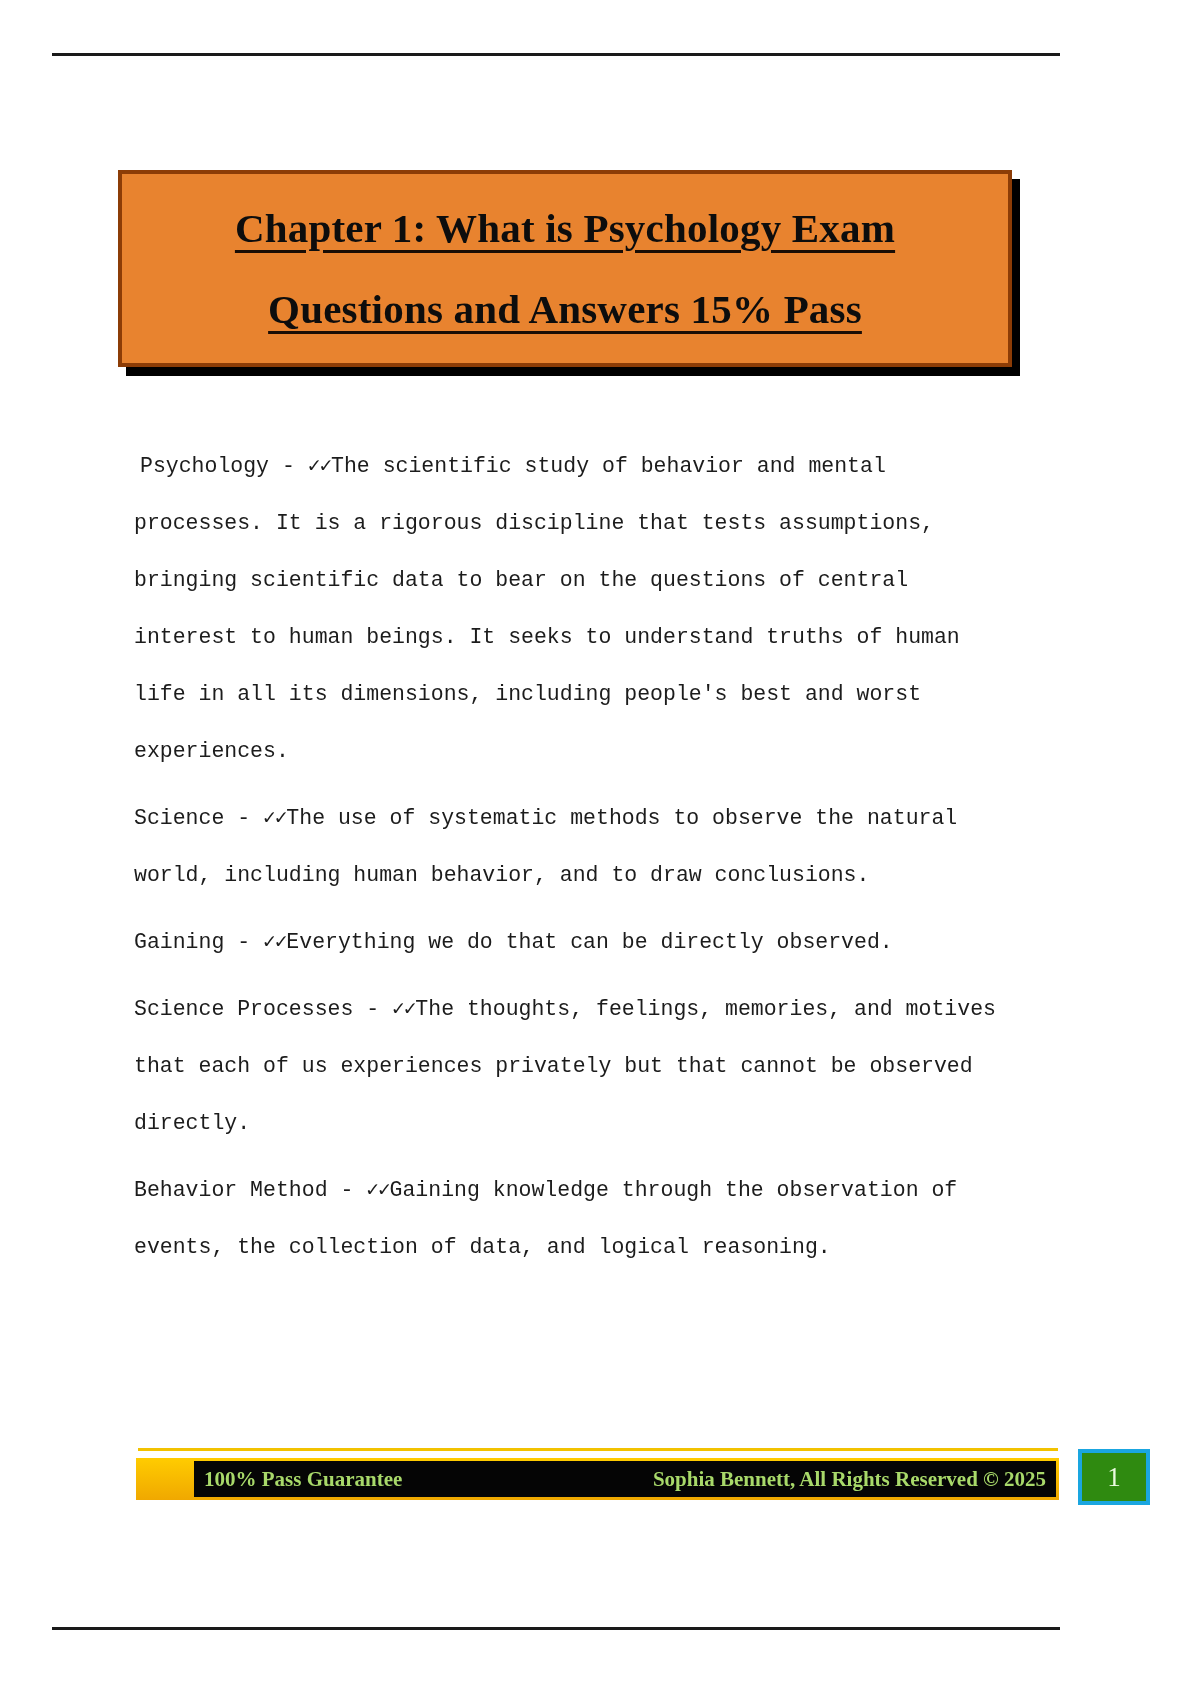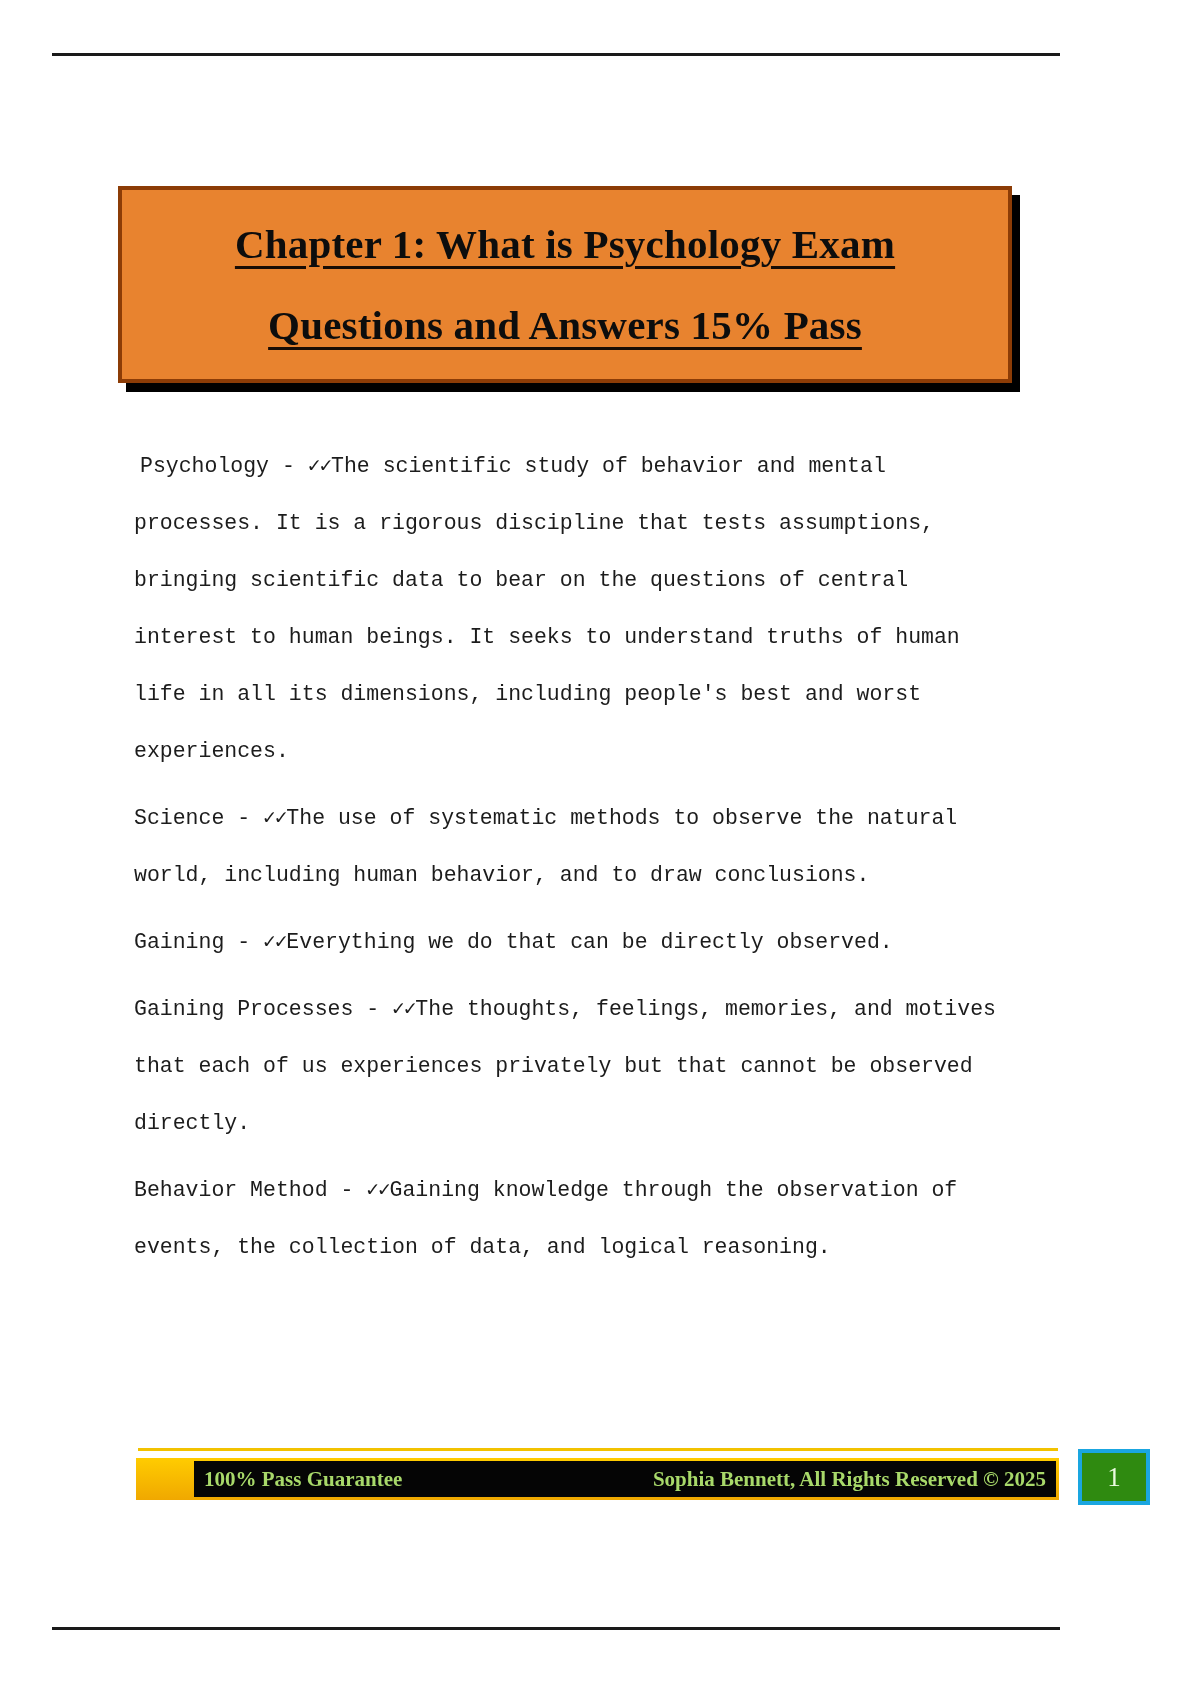--- a/index.html
+++ b/index.html
@@ -33,21 +33,20 @@
   .rule.top    { top: 53px; }
   .rule.bottom { top: 1627px; }
 
   
   .title-wrap {
     position: absolute;
     left: 118px;
     top: 170px;
     width: 894px;
     height: 197px;
-    margin-top: 16px;
   }
   .title-shadow {
     position: absolute;
     left: 8px;
     top: 9px;
     width: 894px;
     height: 197px;
     background: #000000;
   }
   .title-box {
@@ -189,21 +188,21 @@
   </div>
 
   <div class="body">
 
     <p class="para first"><span class="term">Psychology - </span><span class="check">✓✓</span><span class="def">The scientific study of behavior and mental processes. It is a rigorous discipline that tests assumptions, bringing scientific data to bear on the questions of central interest to human beings. It seeks to understand truths of human life in all its dimensions, including people's best and worst experiences.</span></p>
 
     <p class="para"><span class="term">Science - </span><span class="check">✓✓</span><span class="def">The use of systematic methods to observe the natural world, including human behavior, and to draw conclusions.</span></p>
 
     <p class="para"><span class="term">Gaining - </span><span class="check">✓✓</span><span class="def">Everything we do that can be directly observed.</span></p>
 
-    <p class="para"><span class="term">Gaining Processes - </span><span class="check">✓✓</span><span class="def">The thoughts, feelings, memories, and motives that each of us experiences privately but that cannot be observed directly.</span></p>
+    <p class="para"><span class="term">Science Processes - </span><span class="check">✓✓</span><span class="def">The thoughts, feelings, memories, and motives that each of us experiences privately but that cannot be observed directly.</span></p>
 
 
     <p class="para"><span class="term">Behavior Method - </span><span class="check">✓✓</span><span class="def">Gaining knowledge through the observation of events, the collection of data, and logical reasoning.</span></p>
 
   </div>
 
   <div class="footer">
     <div class="footer-hairline"></div>
     <div class="footer-bar">
       <div class="footer-inner">

